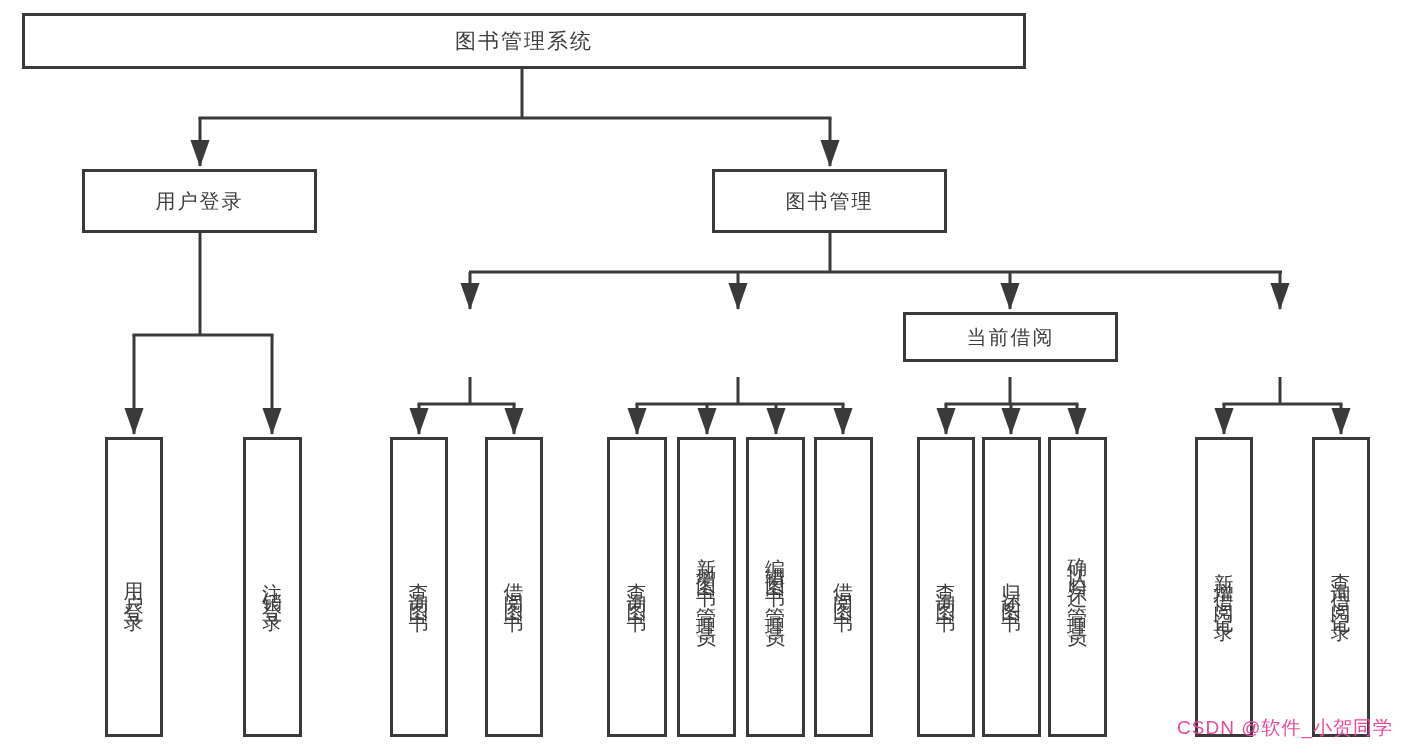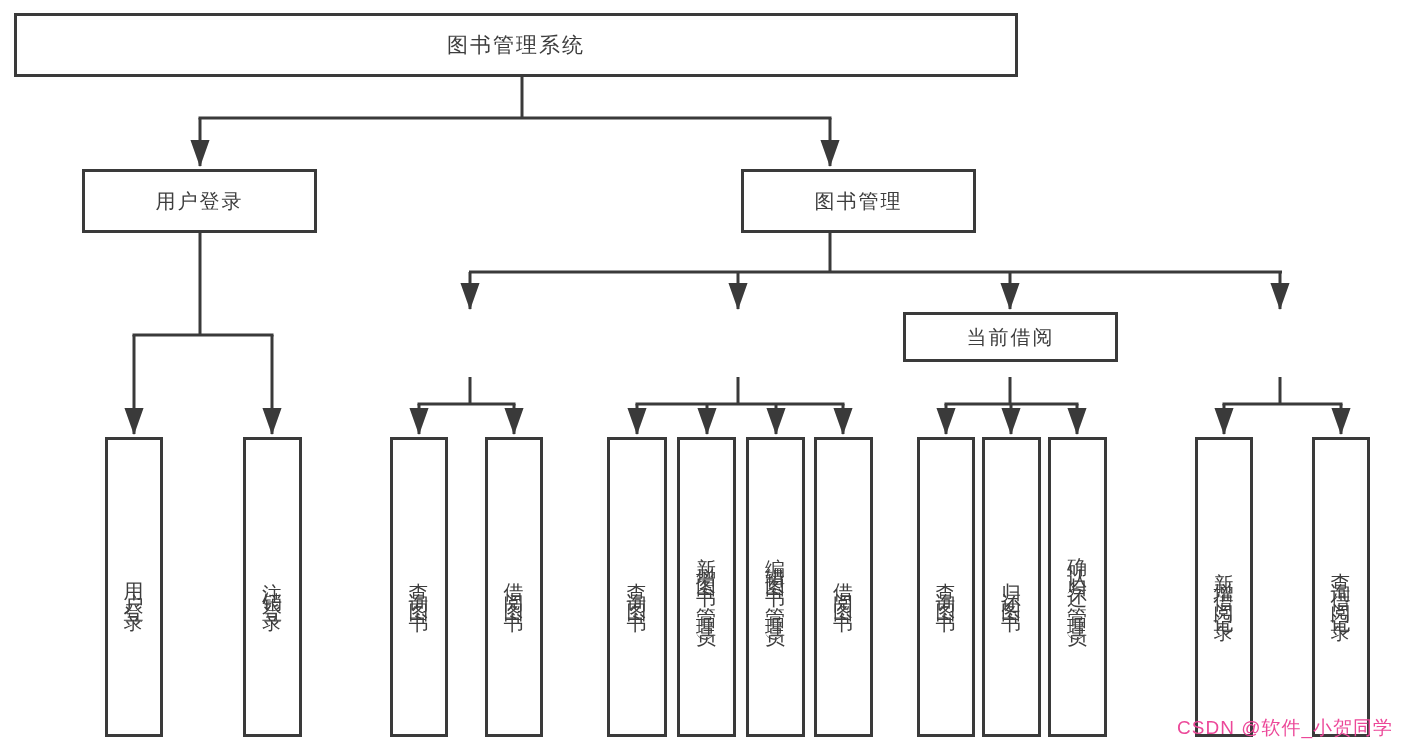--- a/index.html
+++ b/index.html
@@ -91,24 +91,24 @@
       <line x1="1011" y1="404" x2="1011" y2="434" marker-end="url(#arw)"></line>
       <line x1="1077" y1="404" x2="1077" y2="434" marker-end="url(#arw)"></line>
 
       <path d="M1280 377 V404"></path>
       <path d="M1222.5 404 H1342.5"></path>
       <line x1="1224" y1="404" x2="1224" y2="434" marker-end="url(#arw)"></line>
       <line x1="1341" y1="404" x2="1341" y2="434" marker-end="url(#arw)"></line>
     </g>
   </svg>
 
-  <div class="node h root" style="left:14px; top:13px; width:1004px; height:64px;">图书管理系统</div>
+  <div class="node h root" style="left:22px; top:13px; width:1004px; height:56px;">图书管理系统</div>
 
   <div class="node h" style="left:82px; top:169px; width:235px; height:64px;">用户登录</div>
-  <div class="node h" style="left:741px; top:169px; width:235px; height:64px;">图书管理</div>
+  <div class="node h" style="left:712px; top:169px; width:235px; height:64px;">图书管理</div>
 
   <div class="node h" style="left:903px; top:312px; width:215px; height:50px;">当前借阅</div>
 
   <div class="node v" style="left:105px; top:437px; width:58px; height:300px;">用户登录</div>
   <div class="node v" style="left:243px; top:437px; width:59px; height:300px;">注销登录</div>
 
   <div class="node v" style="left:390px; top:437px; width:58px; height:300px;">查询图书</div>
   <div class="node v" style="left:485px; top:437px; width:58px; height:300px;">借阅图书</div>
 
   <div class="node v" style="left:607px; top:437px; width:60px; height:300px;">查询图书</div>

